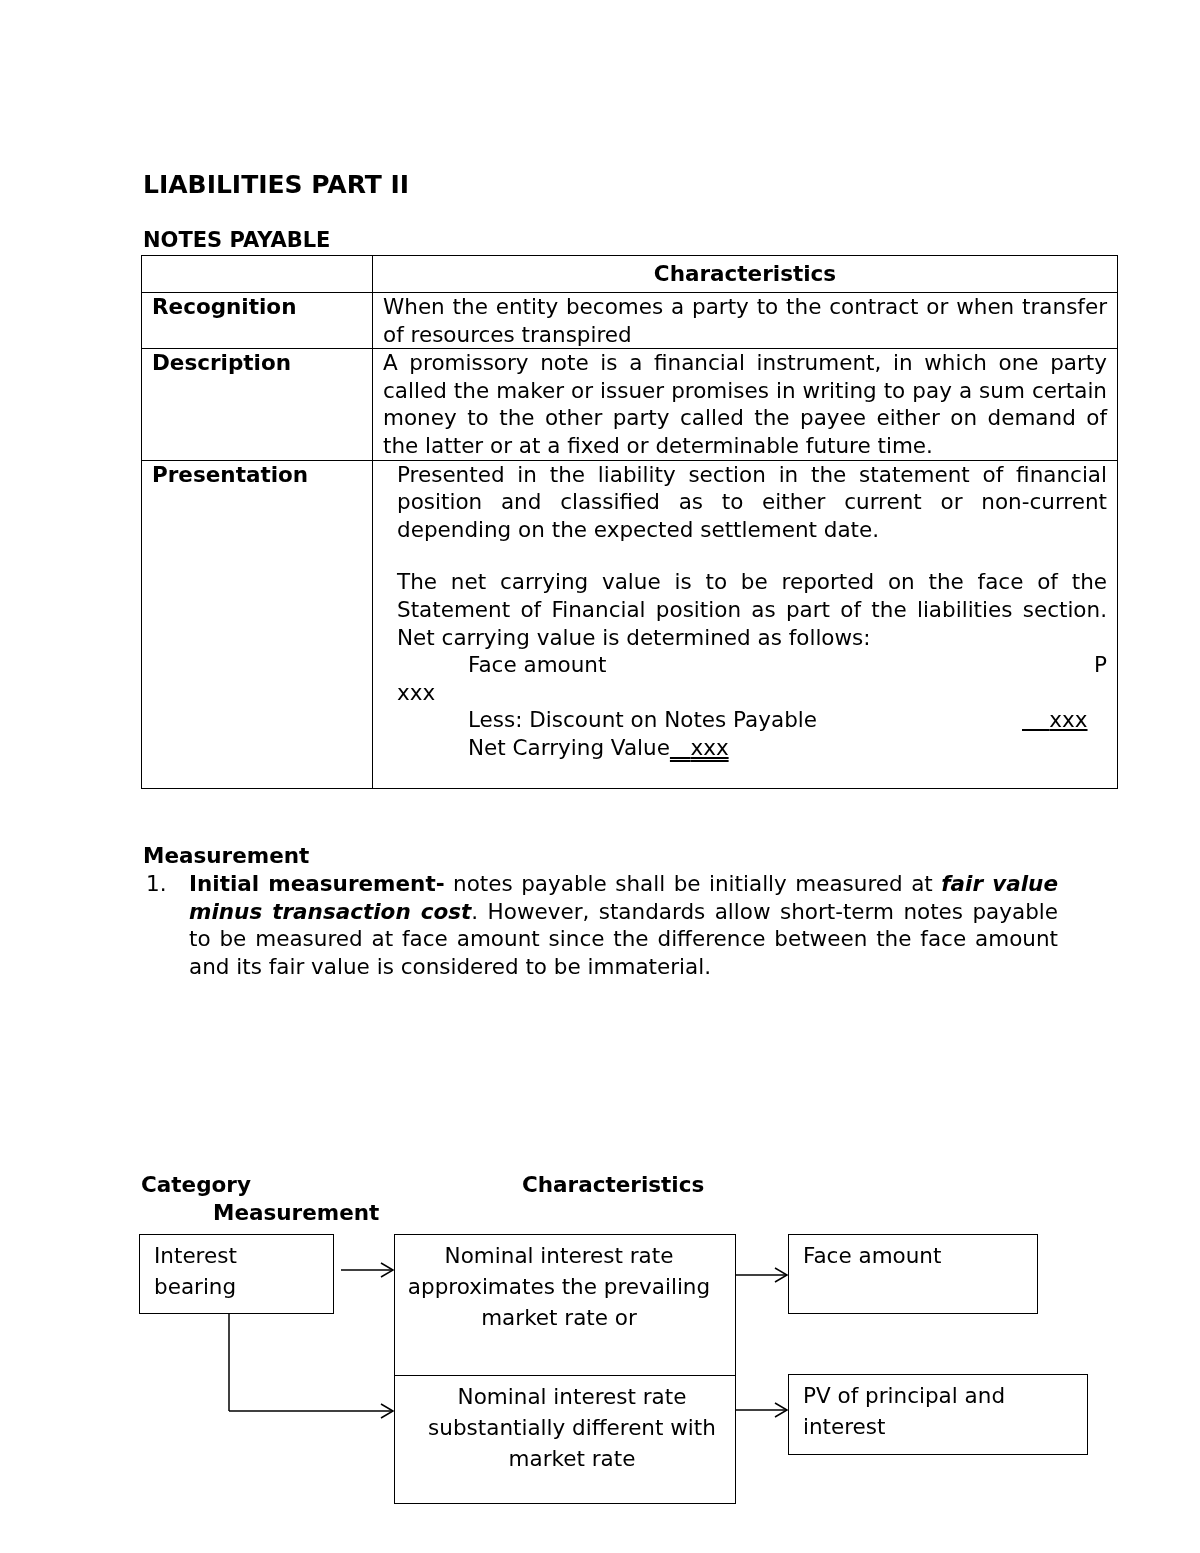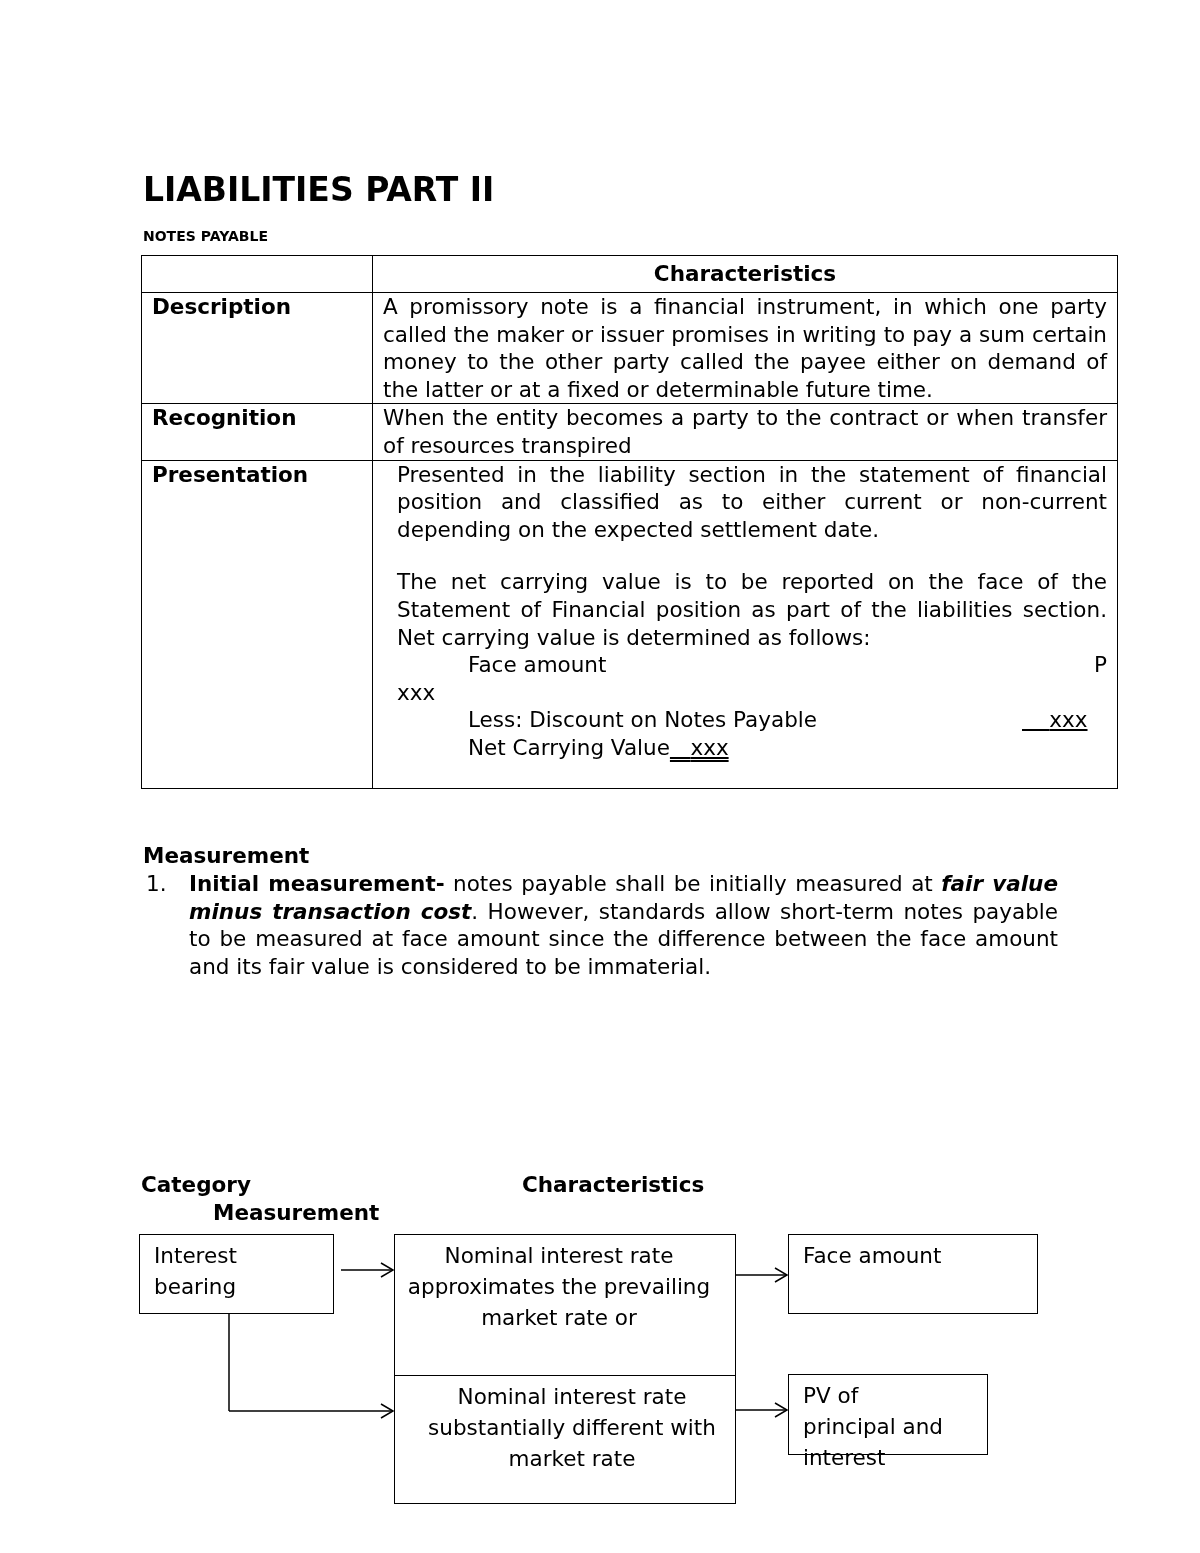--- a/index.html
+++ b/index.html
@@ -1,20 +1,20 @@
 <!DOCTYPE html>
 <html><head>
 <meta charset="utf-8">
 <style>
   html, body { margin: 0; padding: 0; background: #ffffff; }
   body { width: 1200px; height: 1553px; position: relative; overflow: hidden;
          font-family: "DejaVu Sans", sans-serif; color: #000; }
   .abs { position: absolute; }
-  .title { left: 143px; top: 170px; font-size: 33px; font-weight: bold; }
-  .subtitle { left: 143px; top: 228px; font-size: 14px; font-weight: bold; }
+  .title { left: 143px; top: 170px; font-size: 25px; font-weight: bold; }
+  .subtitle { left: 143px; top: 228px; font-size: 21px; font-weight: bold; }
 
   table.np { position: absolute; left: 141px; top: 255px; width: 977px; border-collapse: collapse;
              font-size: 21.5px; line-height: 27.6px; }
   table.np td { border: 1.5px solid #000; vertical-align: top; padding: 0 10px; }
   table.np td.lbl { width: 210px; font-weight: bold; }
   table.np td.hdr { text-align: center; font-weight: bold; height: 36px; vertical-align: middle; }
   .just { text-align: justify; }
   .gap { height: 25px; }
   .formula-row { position: relative; height: 27.6px; }
   .ind { padding-left: 71px; }
@@ -39,26 +39,26 @@
 <div class="abs title">LIABILITIES PART II</div>
 <div class="abs subtitle">NOTES PAYABLE</div>
 
 <table class="np">
   <tbody>
       <tr>
     <td class="lbl hdr"></td>
     <td class="hdr">Characteristics</td>
   </tr>
   <tr>
+    <td class="lbl">Recognition</td>
+    <td class="just">When the entity becomes a party to the contract or when transfer of resources transpired</td>
+  </tr>
+  <tr>
     <td class="lbl">Description</td>
     <td class="just">A promissory note is a financial instrument, in which one party called the maker or issuer promises in writing to pay a sum certain money to the other party called the payee either on demand of the latter or at a fixed or determinable future time.</td>
-  </tr>
-  <tr>
-    <td class="lbl">Recognition</td>
-    <td class="just">When the entity becomes a party to the contract or when transfer of resources transpired</td>
   </tr>
   <tr>
     <td class="lbl">Presentation</td>
     <td style="padding-bottom:26px;padding-left:24px;">
       <div class="just">Presented in the liability section in the statement of financial position and classified as to either current or non-current depending on the expected settlement date.</div>
       <div class="gap"></div>
       <div class="just">The net carrying value is to be reported on the face of the Statement of Financial position as part of the liabilities section. Net carrying value is determined as follows:</div>
       <div class="formula-row">
         <span class="ind">Face amount</span>
         <span style="position:absolute; right:0;">P</span>
@@ -97,13 +97,13 @@
     <polyline points="775,1268 787,1275 775,1282"></polyline>
     <line x1="735" y1="1410" x2="787" y2="1410"></line>
     <polyline points="775,1403 787,1410 775,1417"></polyline>
   </g>
 </svg>
 
 <div class="box left" style="left:139px; top:1234px; width:195px; height:80px;">Interest bearing</div>
 <div class="box center" style="left:394px; top:1234px; width:342px; height:149px; padding-left:8px; padding-right:20px;">Nominal interest rate approximates the prevailing market rate or</div>
 <div class="box center" style="left:394px; top:1375px; width:342px; height:129px; padding-left:30px; padding-right:16px;">Nominal interest rate substantially different with market rate</div>
 <div class="box left" style="left:788px; top:1234px; width:250px; height:80px;">Face amount</div>
-<div class="box left" style="left:788px; top:1374px; width:200px; height:81px; padding-right:36px;">PV of principal and interest</div>
+<div class="box left" style="left:788px; top:1374px; width:300px; height:81px; padding-right:36px;">PV of principal and interest</div>
 
 </body></html>

